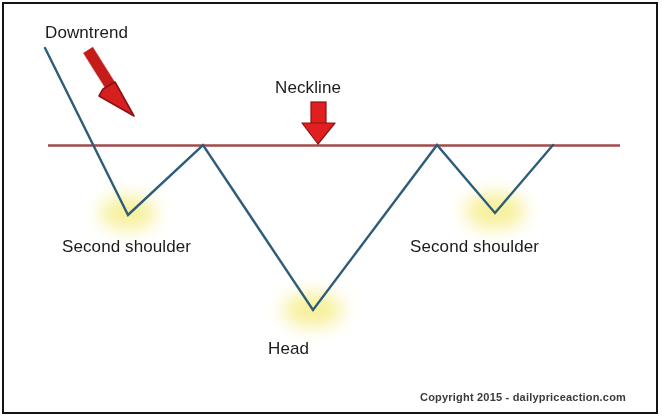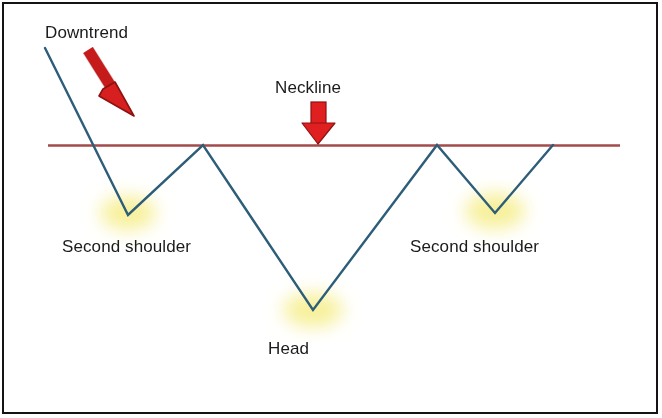--- a/index.html
+++ b/index.html
@@ -99,15 +99,16 @@
   <div class="label" id="label-downtrend" style="left: 45px; top: 23px;">Downtrend</div>
 
   <div class="label" id="label-neckline" style="left: 275px; top: 78px;">Neckline</div>
 
   <div class="label" id="label-first" style="left: 62px; top: 237px;">Second shoulder</div>
 
   <div class="label" id="label-head" style="left: 268px; top: 339px;">Head</div>
 
   <div class="label" id="label-second" style="left: 410px; top: 237px;">Second shoulder</div>
 
+  <div id="copyright">Copyright 2015 - dailypriceaction.com</div>
 
   <div id="frame"></div>
 </div>
 
 </body></html>

